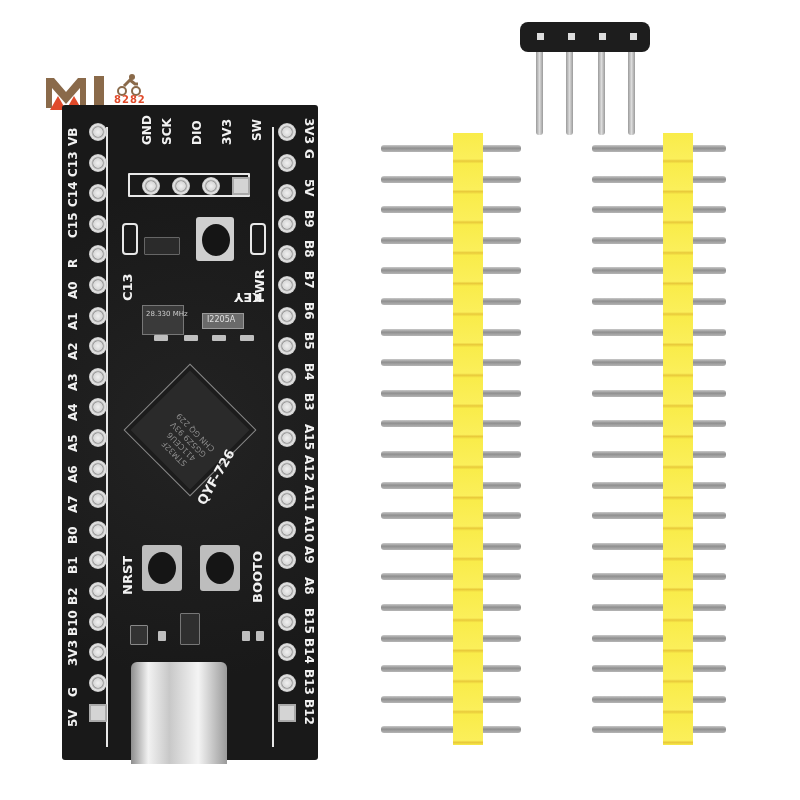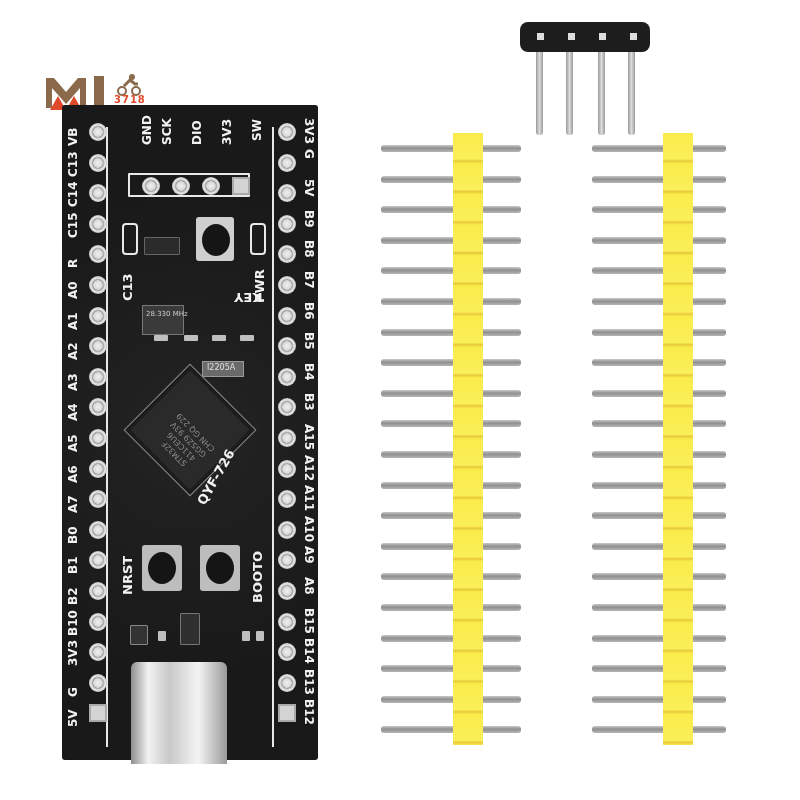--- a/index.html
+++ b/index.html
@@ -52,21 +52,21 @@
     <polygon points="6,36 14,22 22,36" fill="#e04a2a"></polygon>
     <polygon points="22,36 30,22 38,36" fill="#e04a2a"></polygon>
   </svg>
   <div class="abs logo-i" style="background:#8a6a4a;"></div>
   <svg class="abs" style="left:72px;top:0px;" width="26" height="22" viewBox="0 0 26 22">
     <circle cx="16" cy="3" r="3" fill="#8a6a4a"></circle>
     <path d="M8 12 L14 6 L19 10 L22 10" stroke="#8a6a4a" stroke-width="3" fill="none"></path>
     <circle cx="6" cy="17" r="4" stroke="#8a6a4a" stroke-width="2" fill="none"></circle>
     <circle cx="20" cy="17" r="4" stroke="#8a6a4a" stroke-width="2" fill="none"></circle>
   </svg>
-  <span class="abs logo-sub">3718</span>
+  <span class="abs logo-sub">8282</span>
 </div>
 
 <div>
   <div class="small-header-pin" style="left:536px;"></div>
   <div class="small-header-pin" style="left:566px;"></div>
   <div class="small-header-pin" style="left:598px;"></div>
   <div class="small-header-pin" style="left:628px;"></div>
   <div class="small-header-body">
     <div class="small-header-sq" style="left:17px;"></div>
     <div class="small-header-sq" style="left:48px;"></div>
@@ -99,21 +99,21 @@
   <span class="silk" style="left:172px;top:185px;font-size:13px;transform:rotate(180deg);transform-origin:center;">KEY</span>
 
   <div class="btn" style="left:134px;top:112px;width:38px;height:44px;background:#cfcfcf;"></div>
 
   <div class="smd" style="left:82px;top:132px;width:34px;height:16px;background:#2b2b2b;border:1px solid #666;"></div>
 
   <div class="abs" style="left:80px;top:200px;width:40px;height:28px;background:#3a3a3a;border:1px solid #777;">
     <span style="position:absolute;left:3px;top:4px;font-size:7px;color:#ccc;white-space:nowrap;">28.330 MHz</span>
   </div>
 
-  <div class="abs" style="left:140px;top:208px;width:40px;height:14px;background:#6a6a6a;border:1px solid #999;margin-top:48px;">
+  <div class="abs" style="left:140px;top:208px;width:40px;height:14px;background:#6a6a6a;border:1px solid #999;">
     <span style="position:absolute;left:4px;top:1px;font-size:8px;color:#e0e0e0;white-space:nowrap;">I2205A</span>
   </div>
 
   <div class="smd" style="left:92px;top:230px;width:14px;height:6px;"></div>
   <div class="smd" style="left:122px;top:230px;width:14px;height:6px;"></div>
   <div class="smd" style="left:150px;top:230px;width:14px;height:6px;"></div>
   <div class="smd" style="left:178px;top:230px;width:14px;height:6px;"></div>
 
   <div class="chip" style="left:86px;top:283px;"></div>
   <div class="abs" style="left:84px;top:292px;width:100px;height:70px;transform:rotate(225deg);color:#8a8a8a;font-size:8px;line-height:10px;text-align:center;">

